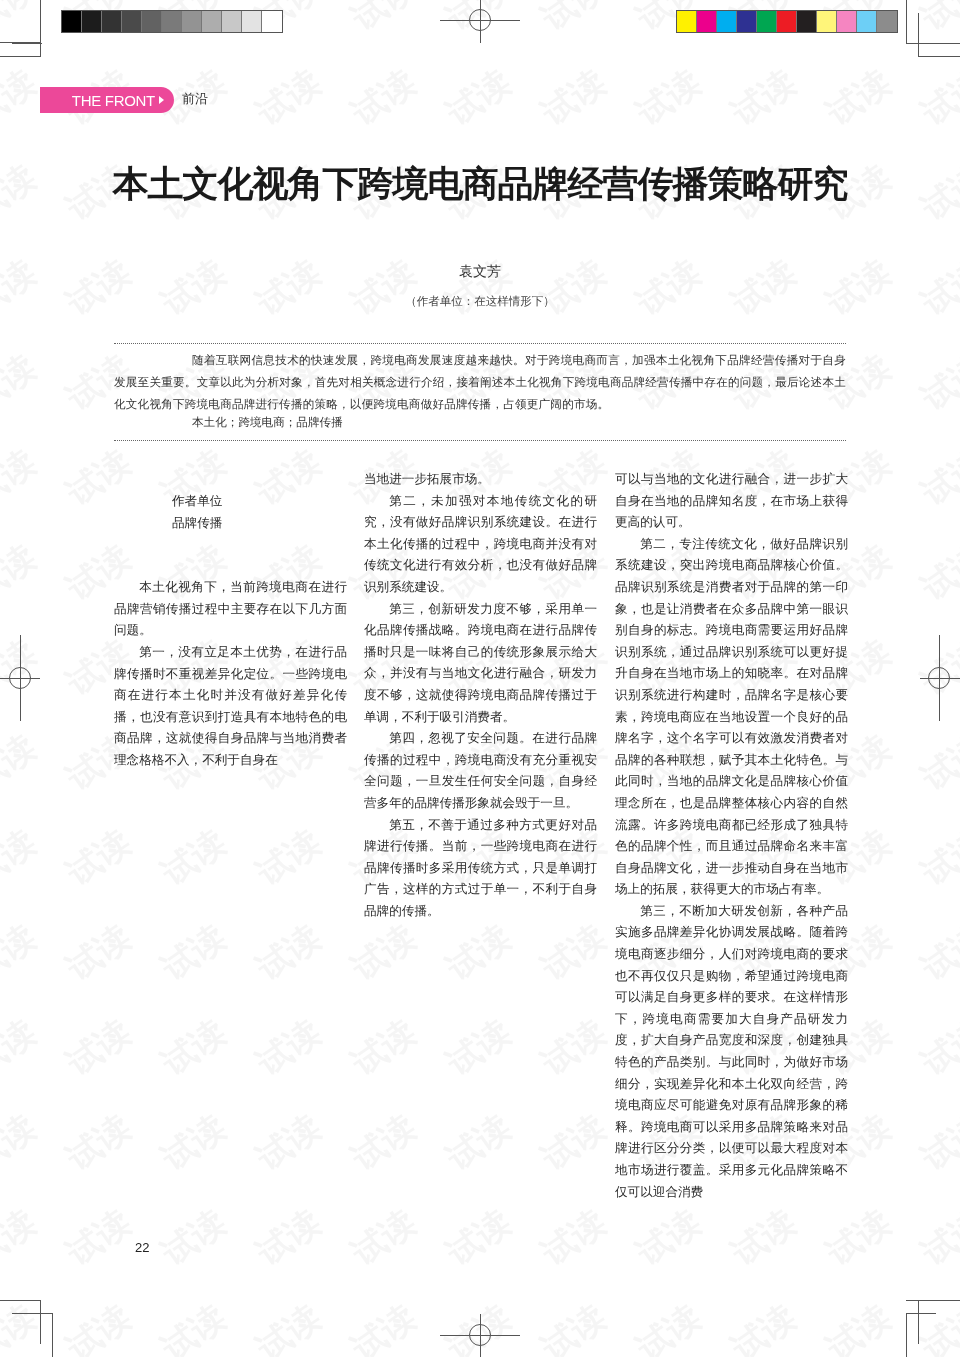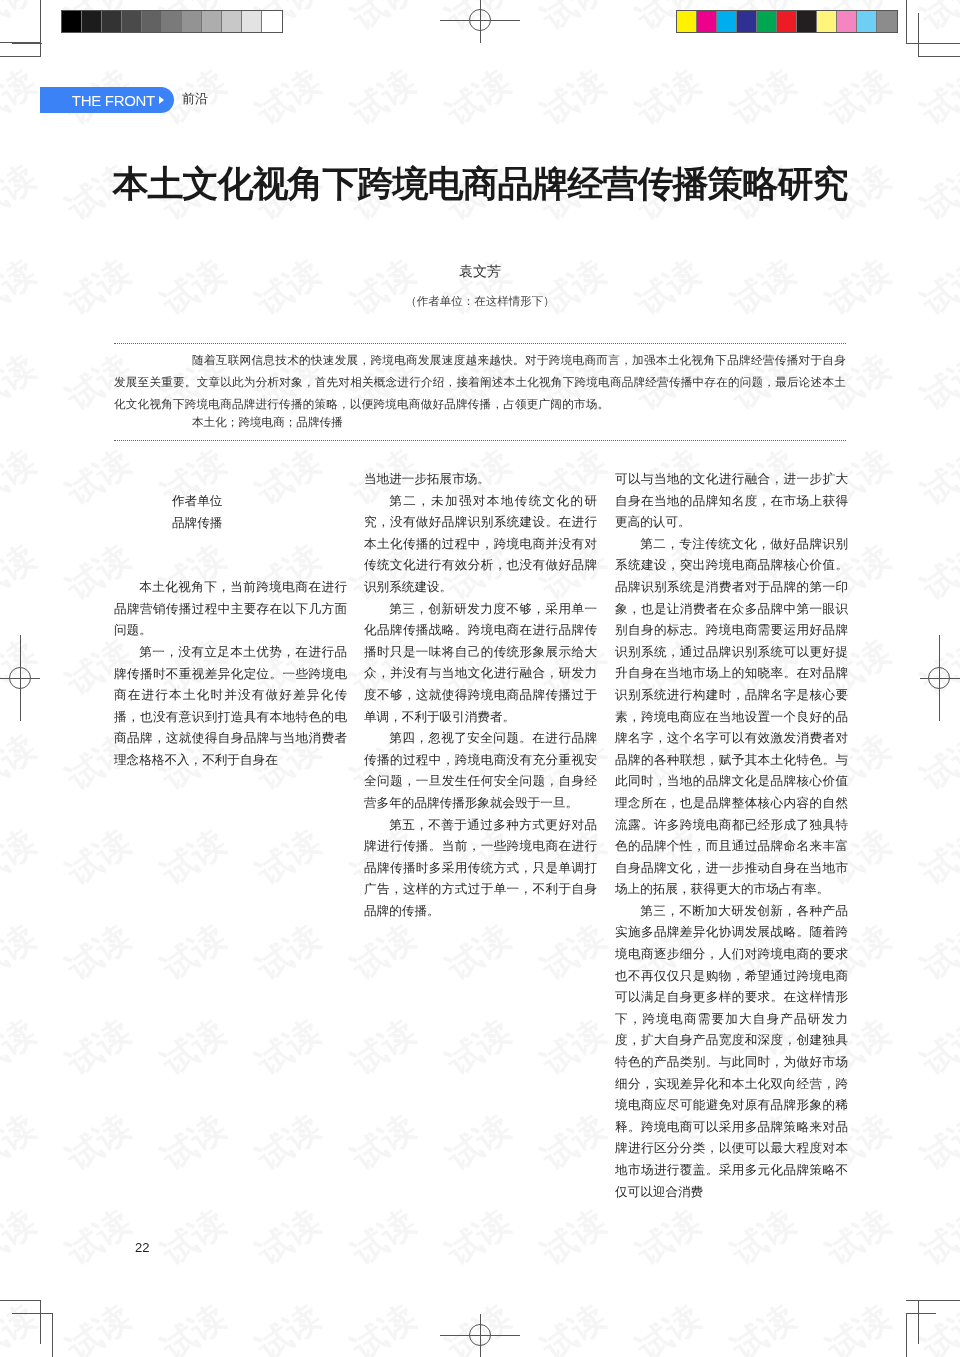--- a/index.html
+++ b/index.html
@@ -13,21 +13,21 @@
   
   .bar { position: absolute; top: 10px; height: 23px; display: flex; border: 1px solid #555; }
   .bar .sw { width: 20px; height: 100%; border-right: 1px solid #777; }
   .bar .sw:last-child { border-right: none; }
 
   
   .wm-layer { position: absolute; inset: 0; pointer-events: none; z-index: 0; }
   .wm { position: absolute; font-family: "DejaVu Sans", sans-serif; font-size: 34px; font-weight: bold; color: rgba(180,180,180,0.13); transform: rotate(-35deg); white-space: nowrap; }
 
   
-  .section-tag { position: absolute; left: 40px; top: 87px; height: 26px; width: 134px; background: #3b82f6; border-radius: 0 13px 13px 0; display: flex; align-items: center; justify-content: flex-end; padding-right: 10px; z-index: 2; }
+  .section-tag { position: absolute; left: 40px; top: 87px; height: 26px; width: 134px; background: #ec4899; border-radius: 0 13px 13px 0; display: flex; align-items: center; justify-content: flex-end; padding-right: 10px; z-index: 2; }
   .section-tag span.t { font-family: "Liberation Sans", sans-serif; color: #fff; font-size: 15px; letter-spacing: -0.3px; }
   .section-tag .tri { display: inline-block; margin-left: 4px; width: 0; height: 0; border-top: 4px solid transparent; border-bottom: 4px solid transparent; border-left: 5px solid #fff; }
   .section-cn { position: absolute; left: 182px; top: 90px; font-size: 13px; color: #333; z-index: 2; }
 
   .title { position: absolute; left: 0; width: 960px; top: 160px; text-align: center; font-family: "DejaVu Serif", serif; font-weight: bold; font-size: 36px; letter-spacing: -1px; color: #1a1a1a; z-index: 2; }
   .author { position: absolute; left: 0; width: 960px; top: 263px; text-align: center; font-size: 14px; color: #333; z-index: 2; }
   .affil { position: absolute; left: 0; width: 960px; top: 294px; text-align: center; font-size: 11.5px; color: #444; z-index: 2; }
 
   .dotline { position: absolute; left: 114px; width: 732px; border-top: 1px dotted #666; z-index: 2; }
   .abstract { position: absolute; left: 114px; top: 349px; width: 732px; font-size: 11.6px; line-height: 22px; color: #333; text-indent: 78px; text-align: justify; z-index: 2; letter-spacing: 0.2px; }

